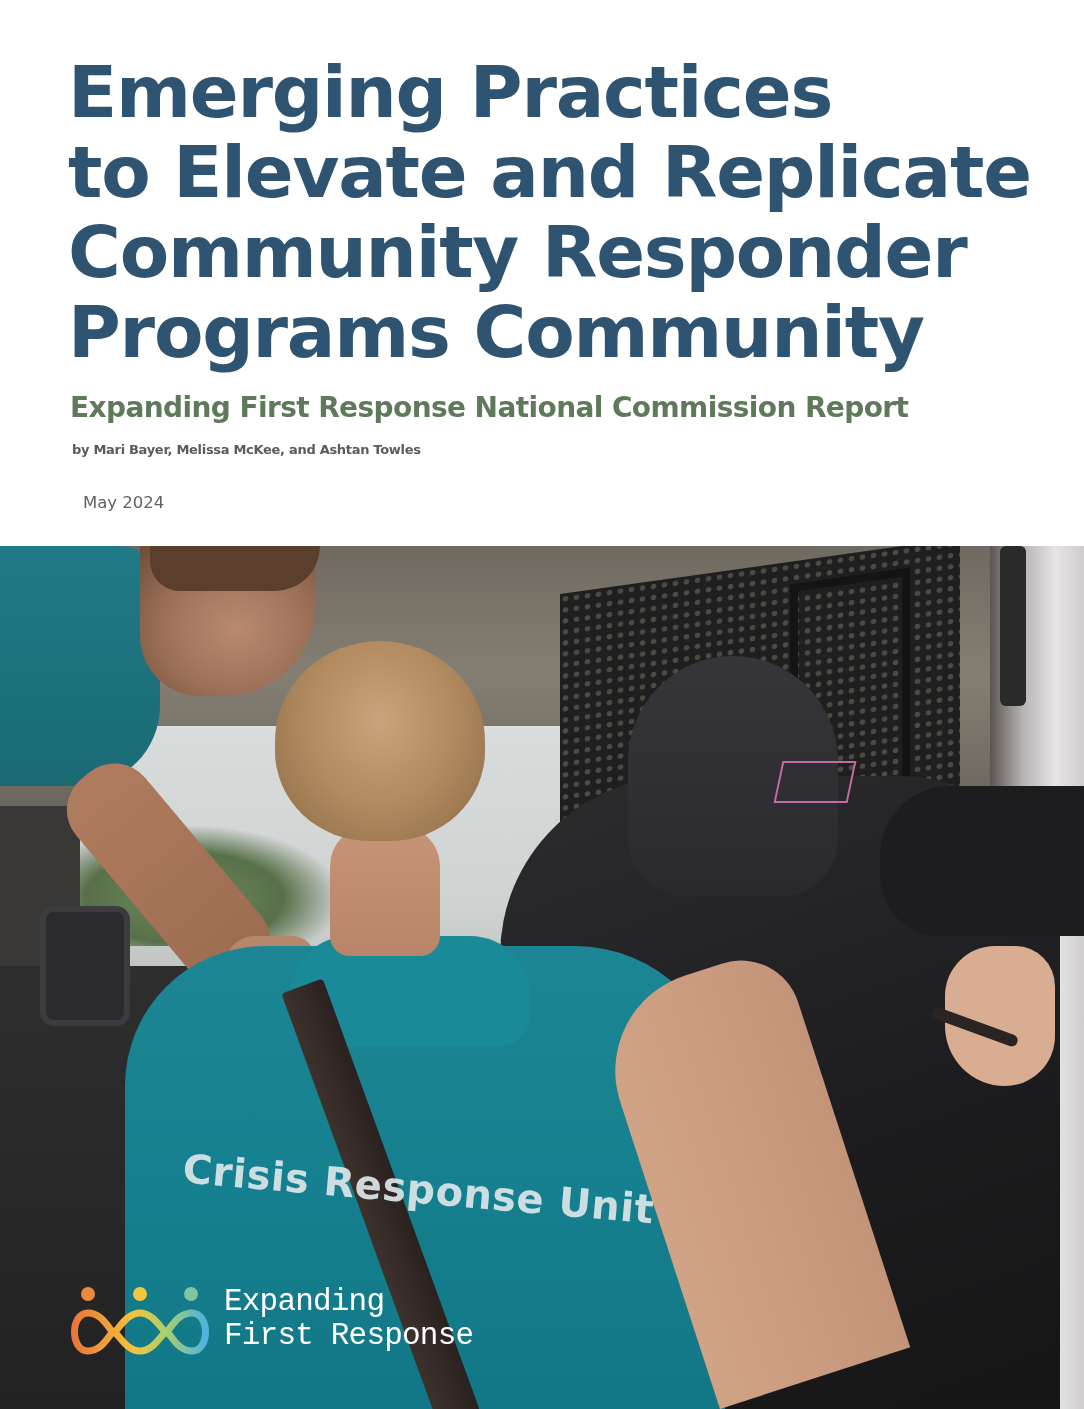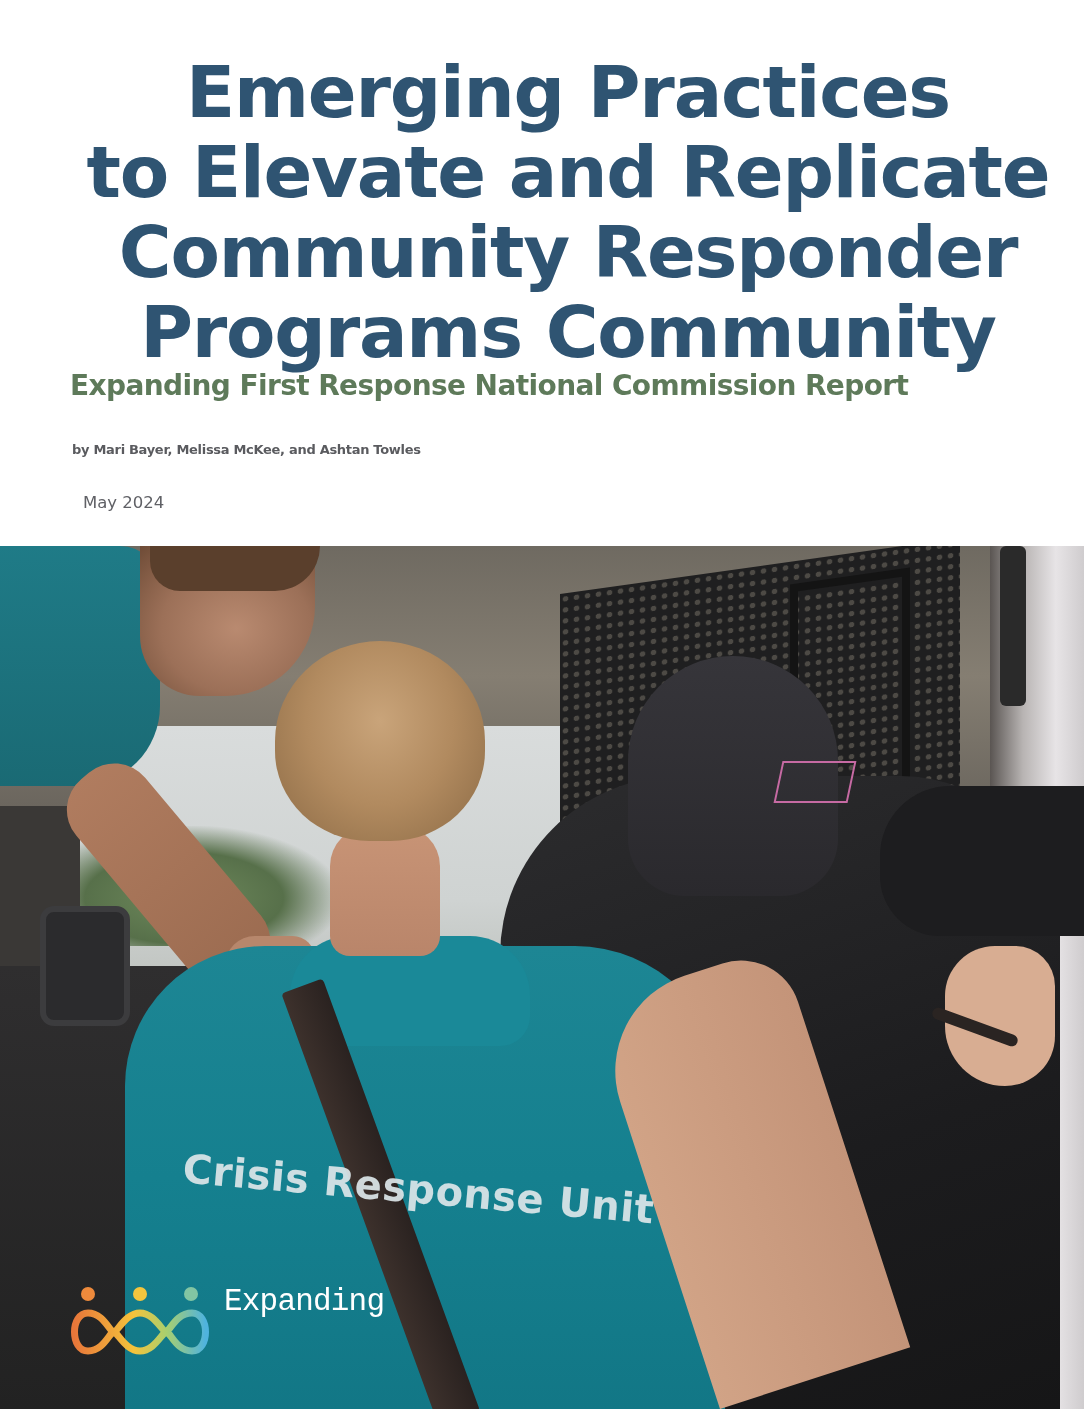--- a/index.html
+++ b/index.html
@@ -1,28 +1,28 @@
 <!DOCTYPE html>
 <html><head>
 <meta charset="utf-8">
 <style>
   * { box-sizing: border-box; margin: 0; padding: 0; }
   html, body { width: 1084px; height: 1409px; background: #ffffff; overflow: hidden; }
   body { position: relative; font-family: "Liberation Sans", "DejaVu Sans", sans-serif; }
 
-  .header { position: absolute; left: 0; top: 0; width: 1084px; height: 546px; background: #ffffff; text-align: center; }
+  .header { position: absolute; left: 0; top: 0; width: 1084px; height: 546px; background: #ffffff; }
   .title {
     position: absolute; left: 68px; top: 52px; width: 1000px;
     color: #2f5472; font-weight: 700; font-size: 72px; line-height: 80px;
     letter-spacing: -1.2px;
     font-family: "DejaVu Sans", sans-serif;
   }
   .title span { display: block; white-space: nowrap; }
   .subtitle {
-    position: absolute; left: 70px; top: 368px;
+    position: absolute; left: 70px; top: 390px;
     color: #5e7a5a; font-weight: 700; font-size: 28px; line-height: 36px;
     font-family: "DejaVu Sans", sans-serif; letter-spacing: -0.6px; white-space: nowrap;
   }
   .authors {
     position: absolute; left: 72px; top: 438px;
     color: #5a5b5f; font-weight: 700; font-size: 13px; line-height: 24px;
     font-family: "DejaVu Sans", sans-serif; letter-spacing: -0.3px; white-space: nowrap;
   }
   .date {
     position: absolute; left: 71px; top: 492px;
@@ -136,14 +136,15 @@
         <stop offset="1" stop-color="#4fb3de"></stop>
       </linearGradient>
     </defs>
     <circle cx="24" cy="11" r="7" fill="#ee8a3c"></circle>
     <circle cx="76" cy="11" r="7" fill="#f4c53d"></circle>
     <circle cx="127" cy="11" r="7" fill="#82c5a3"></circle>
     <path d="M24 30 C6 30 6 68 24 68 C40 68 46 48 50 49 C54 48 62 30 76 30 C90 30 98 48 102 49 C106 48 112 68 128 68 C146 68 146 30 128 30 C112 30 106 48 102 49 C98 50 90 68 76 68 C62 68 54 50 50 49 C46 50 40 30 24 30 Z" fill="none" stroke="url(#lg)" stroke-width="7" stroke-linejoin="round"></path>
   </svg>
   <div class="logo-text">
     <span>Expanding</span>
+    <span>First Response</span>
   </div>
 </div>
 
 </body></html>

